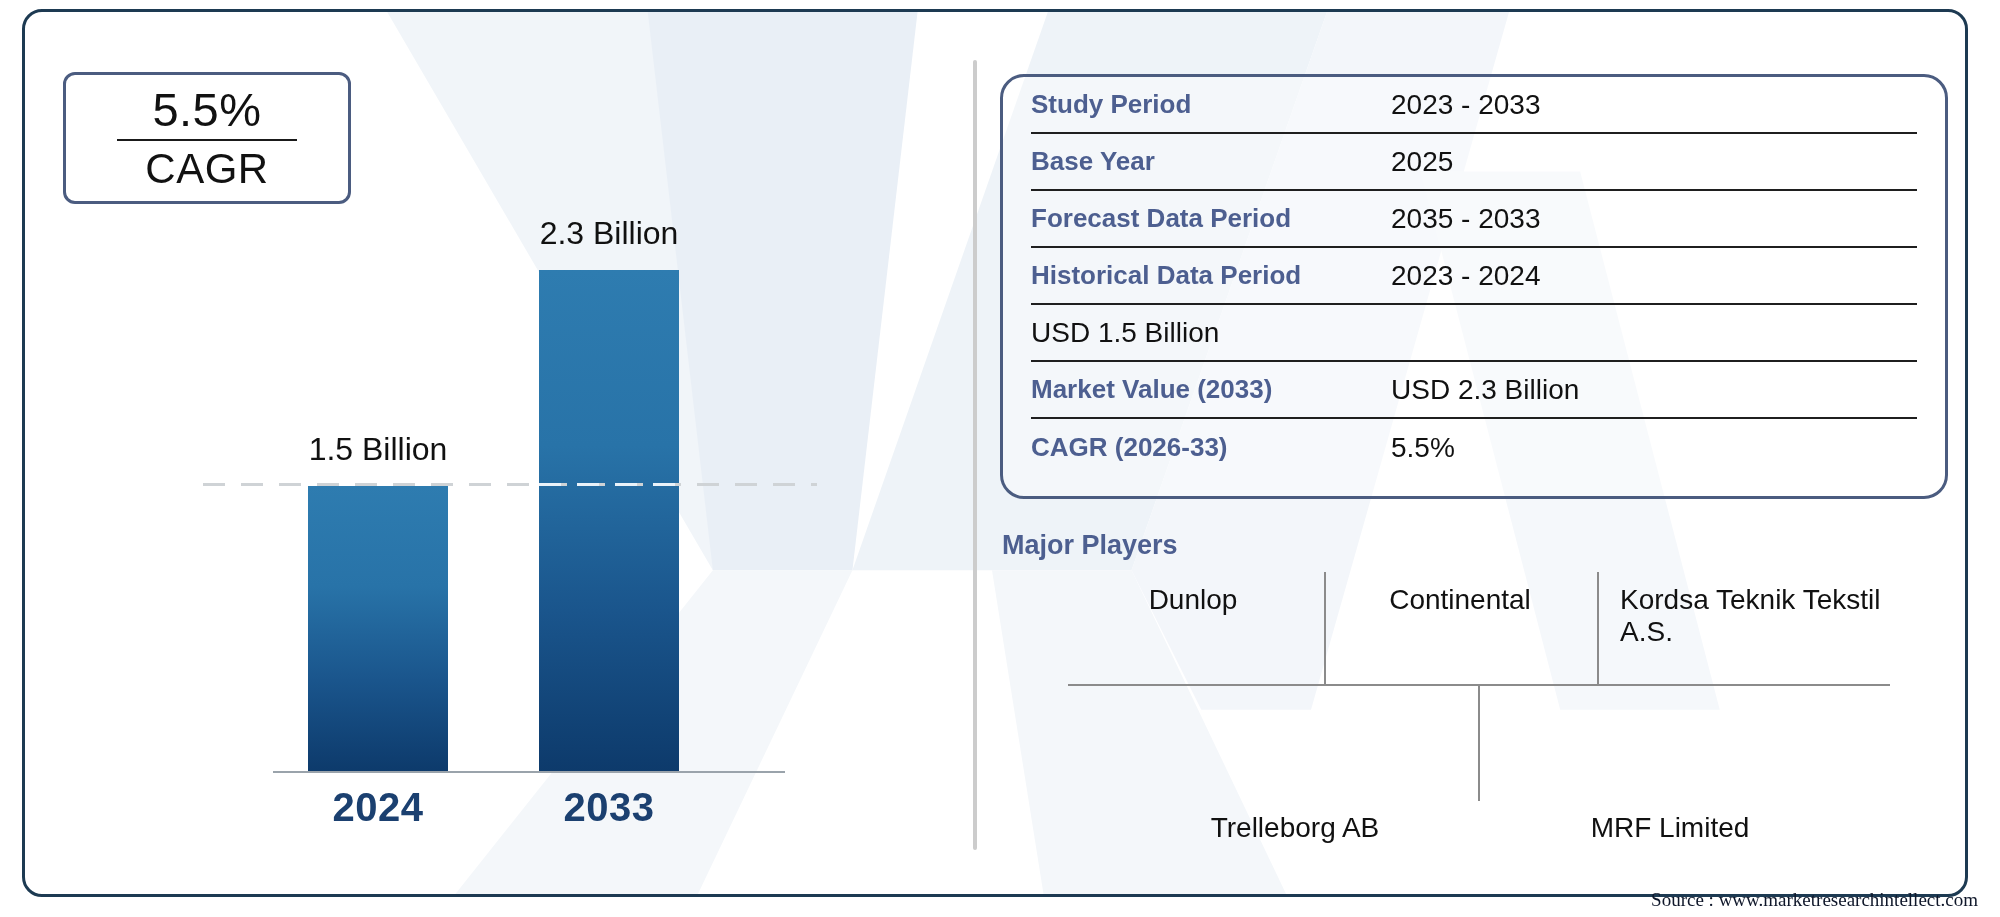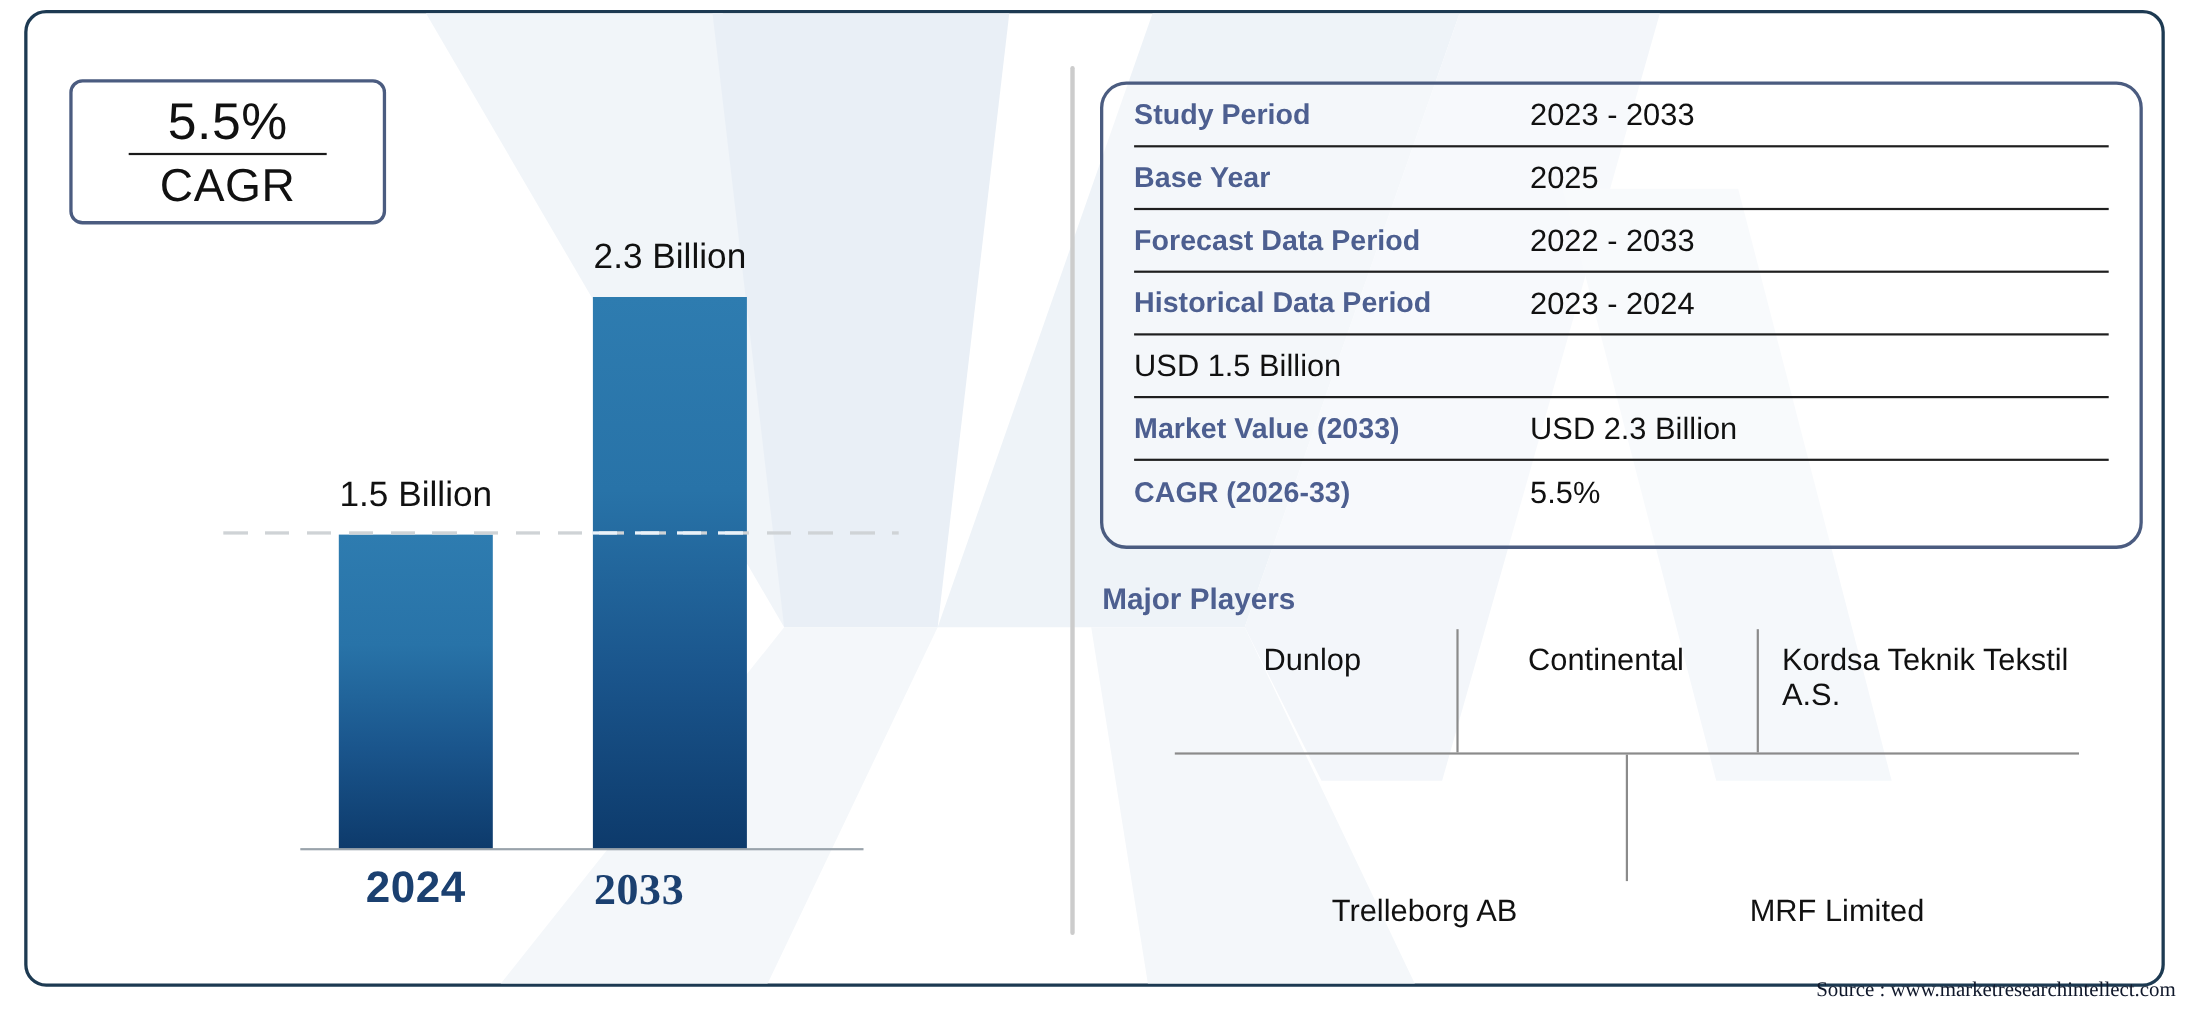--- a/index.html
+++ b/index.html
@@ -82,21 +82,21 @@
     position:absolute; left:248px; top:759px;
     width:512px; height:2px; background:#9aa3ab;
   }
 
   .year {
     position:absolute; top:773px;
     font-size:40px; font-weight:700; color:#1b4070;
     width:240px; text-align:center; letter-spacing:.5px;
   }
   #year-2024 { left:233px; }
-  #year-2033 { left:436px;font-family:Liberation Serif, serif; }
+  #year-2033 { left:464px; }
 
   
   #divider {
     position:absolute; left:948px; top:48px;
     width:4px; height:790px;
     background:#cccccc; border-radius:2px;
   }
 
   
   #right-panel { position:absolute; left:975px; top:0; width:970px; height:100%; }
@@ -223,21 +223,21 @@
           <span class="info-value">2023 - 2033</span>
         </div>
 
         <div class="info-row">
           <span class="info-label">Base Year</span>
           <span class="info-value">2025</span>
         </div>
 
         <div class="info-row">
           <span class="info-label">Forecast Data Period</span>
-          <span class="info-value">2022 - 2033</span>
+          <span class="info-value">2035 - 2033</span>
         </div>
 
         <div class="info-row">
           <span class="info-label">Historical Data Period</span>
           <span class="info-value">2023 - 2024</span>
         </div>
 
         <div class="info-row">
           <span class="info-value">USD 1.5 Billion</span>
         </div>

